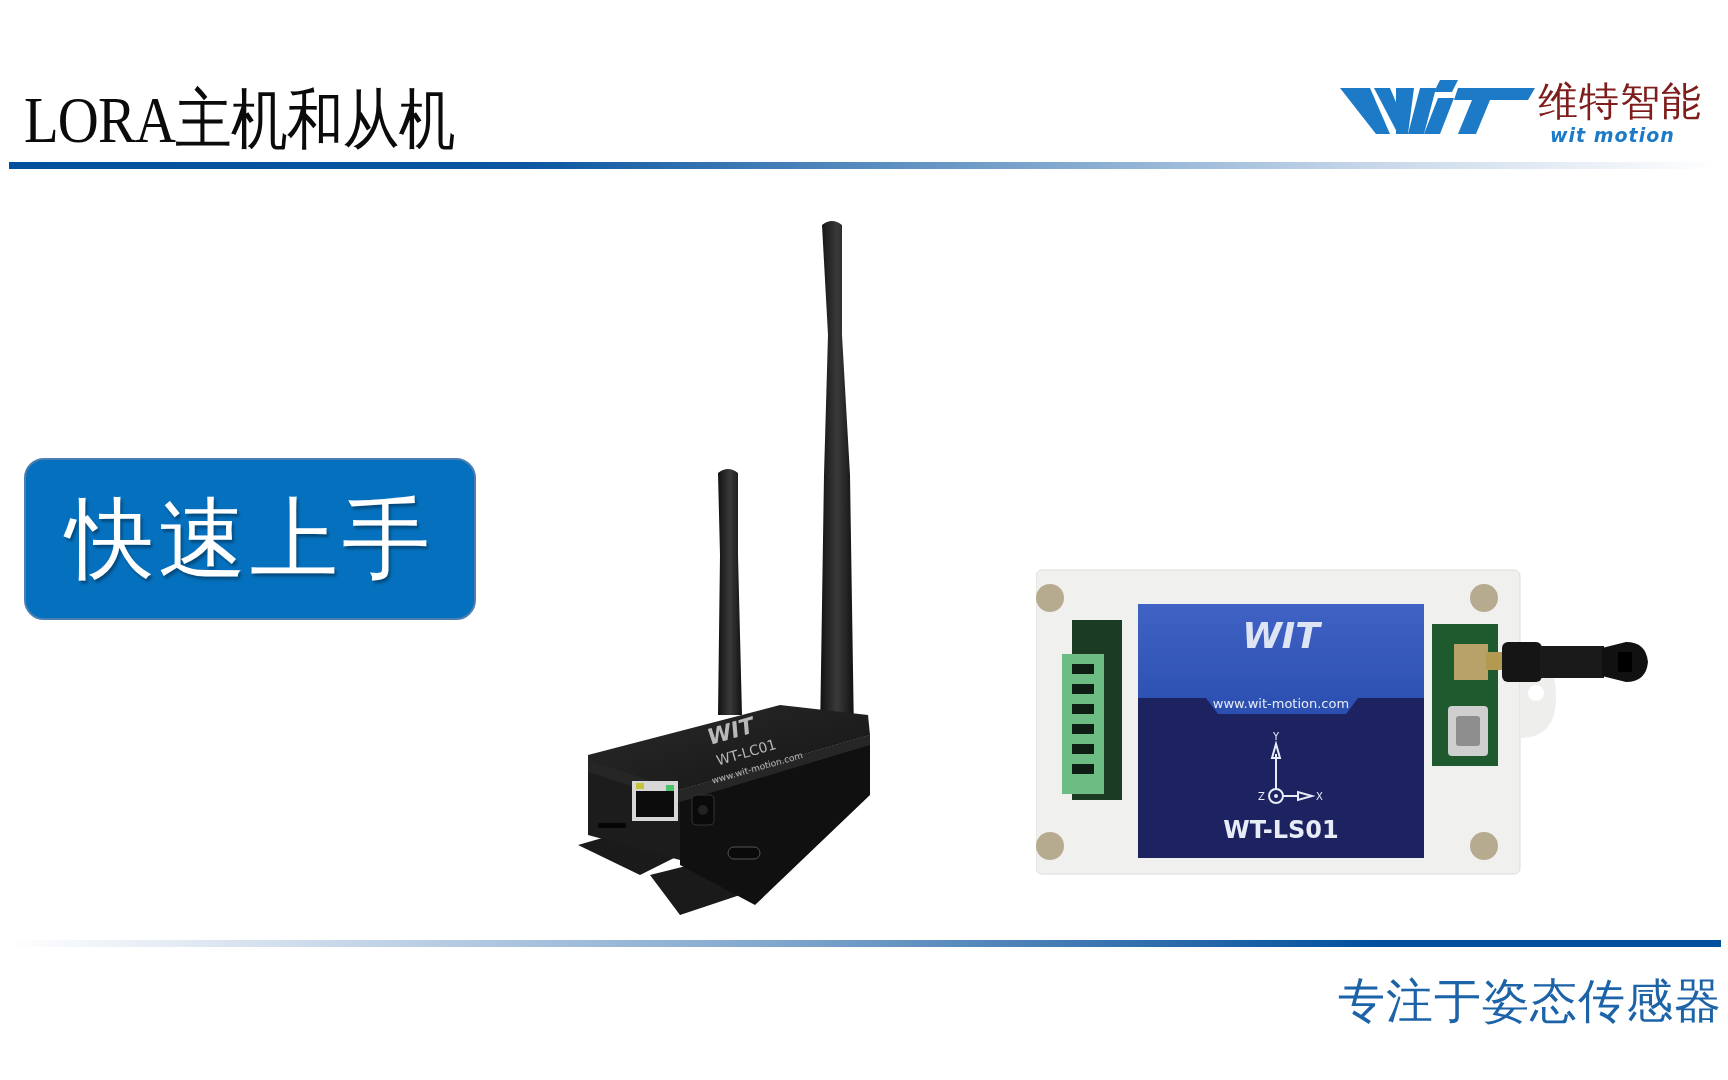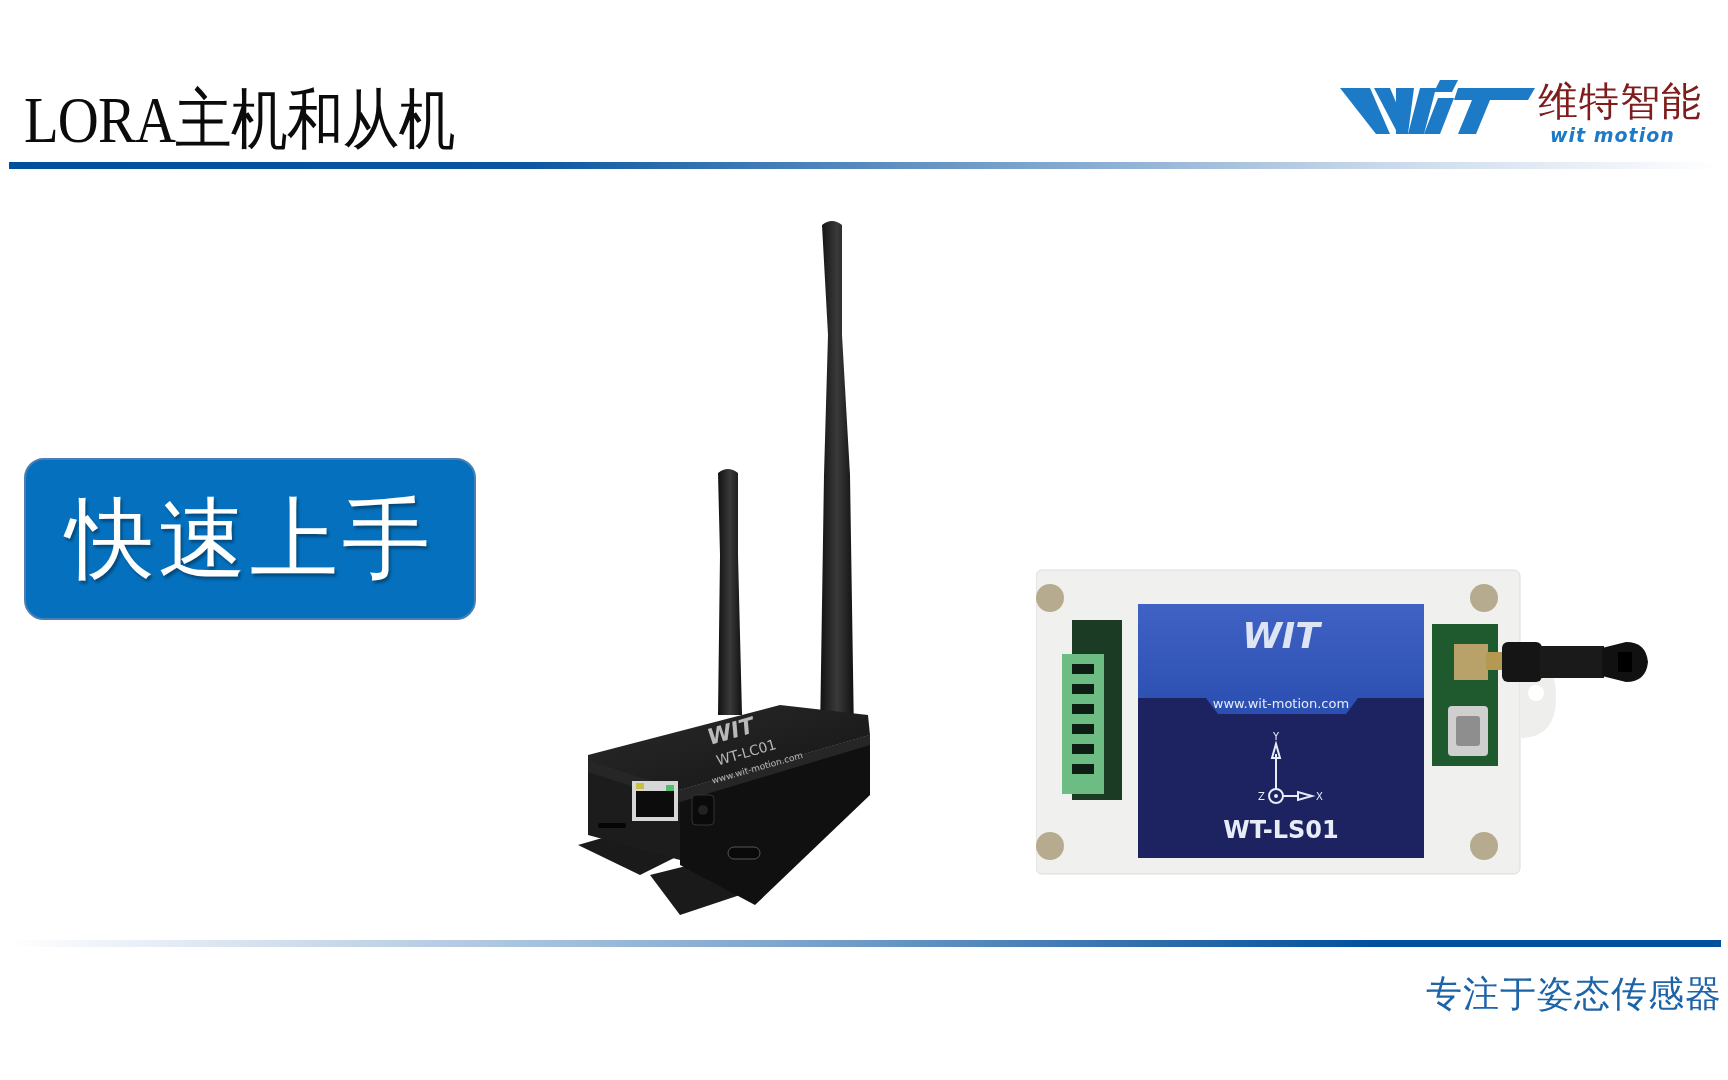--- a/index.html
+++ b/index.html
@@ -10,21 +10,21 @@
   .bottom-rule { position:absolute; left:9px; top:940px; width:1712px; height:7px; background:linear-gradient(to right,#ffffff 0%,#d4e0ee 15%,#7fa6cd 45%,#2b6aaa 68%,#00509e 80%,#00509e 100%); }
 
   .logo { position:absolute; left:1340px; top:68px; width:380px; height:80px; }
   .logo-mark { position:absolute; left:0; top:10px; }
   .logo-cn { position:absolute; left:198px; top:6px; font-family:"DejaVu Sans",sans-serif; font-size:40px; color:#7f1d1d; letter-spacing:1px; }
   .logo-en { position:absolute; left:210px; top:56px; font-family:"DejaVu Sans",sans-serif; font-weight:bold; font-style:italic; font-size:19px; color:#1d7ac6; letter-spacing:1px; }
 
   .quickstart { position:absolute; left:11px; top:458px; width:452px; height:162px; background:#0571be; border:2px solid #4b7fb3; border-radius:20px; box-sizing:border-box; display:flex; align-items:center; justify-content:center; cursor:pointer;margin-left:13px; }
   .quickstart span { color:#ffffff; font-family:"DejaVu Serif",serif; font-size:88px; letter-spacing:4px; text-shadow:2px 3px 3px rgba(0,0,0,0.35); }
 
-  .tagline { position:absolute; right:6px; top:970px; font-family:"DejaVu Serif",serif; font-size:36px; color:#1d63a8; letter-spacing:1px; }
+  .tagline { position:absolute; right:6px; top:970px; font-family:"DejaVu Serif",serif; font-size:47px; color:#1d63a8; letter-spacing:1px; }
 
   .device { position:absolute; }
 </style>
 </head>
 <body>
 
 <div class="title">LORA主机和从机</div>
 
 <div class="logo">
   <svg class="logo-mark" width="195" height="62" viewBox="0 0 195 62">

